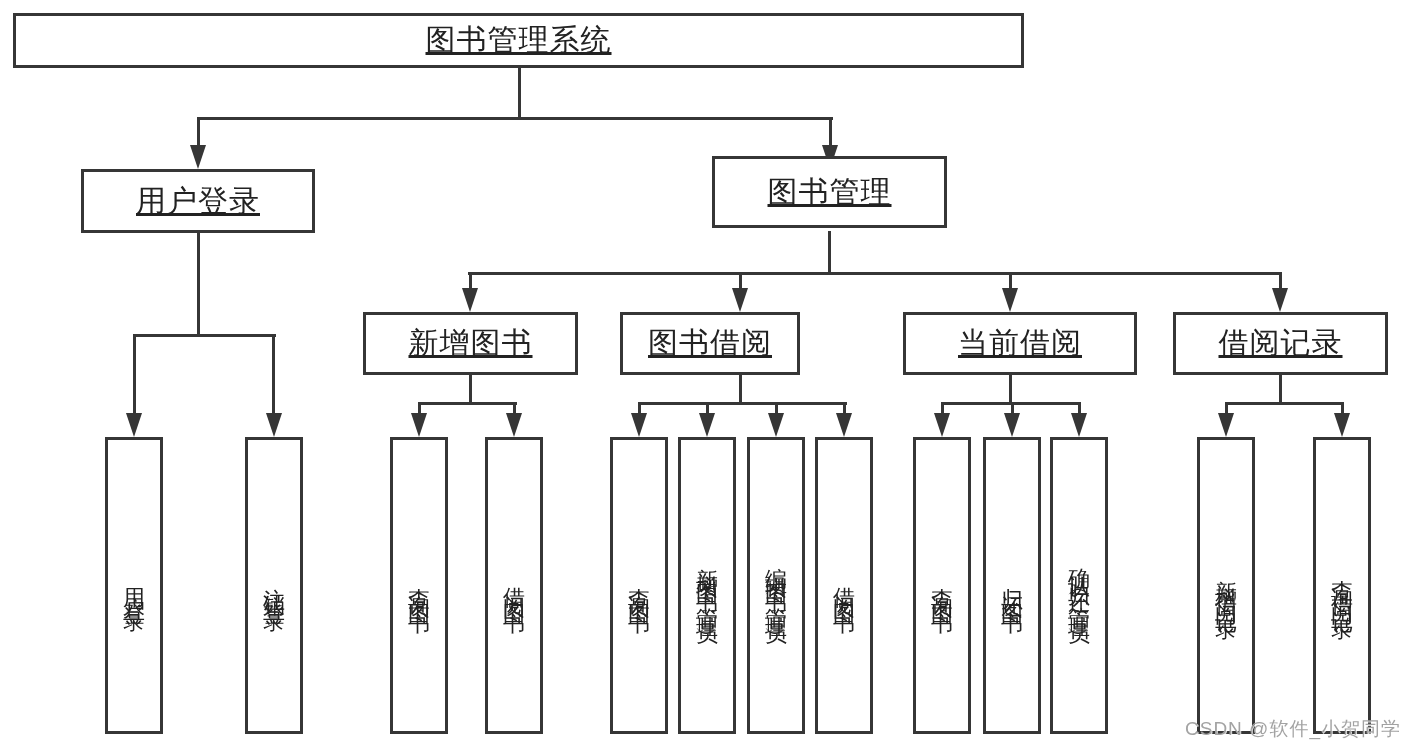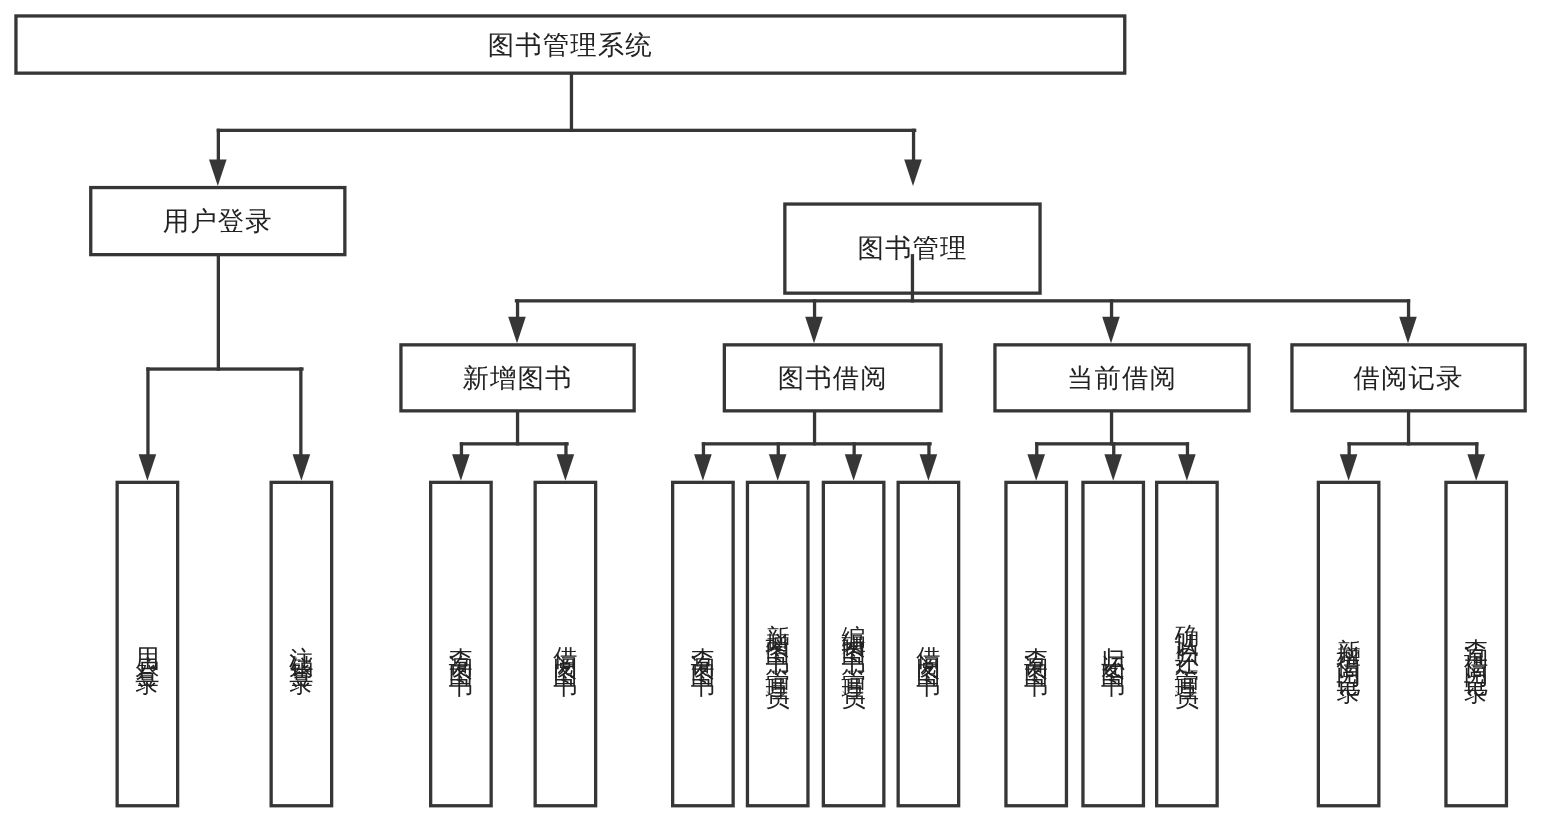--- a/index.html
+++ b/index.html
@@ -17,24 +17,25 @@
     background:var(--background);
     overflow:hidden;
   }
   .box{
     position:absolute;
     border:3px solid var(--line);
     background:#ffffff;
     display:flex;align-items:center;justify-content:center;
   }
   .hbox span{
-    font-size:24px;
+    font-size:30px;
     color:var(--text);
     letter-spacing:1px;
     white-space:nowrap;
+    text-decoration:underline;
   }
   .vbox{overflow:hidden;}
   .vbox span{
     writing-mode:vertical-rl;
     text-orientation:mixed;
     font-size:22px;
     letter-spacing:8px;
     color:var(--text);
     white-space:nowrap;
   }
@@ -72,21 +73,21 @@
   <div class="line" style="left:518px;top:66px;width:3px;height:54px"></div>
   <div class="line" style="left:197px;top:117px;width:636px;height:3px"></div>
   <div class="line" style="left:197px;top:117px;width:3px;height:32px"></div>
   <div class="line" style="left:829px;top:117px;width:3px;height:32px"></div>
   <div class="arrow" style="left:190px;top:145px"></div>
   <div class="arrow" style="left:822px;top:145px"></div>
 
   <div class="box hbox" style="left:81px;top:169px;width:234px;height:64px">
     <span>用户登录</span>
   </div>
-  <div class="box hbox" style="left:712px;top:184px;width:235px;height:84px">
+  <div class="box hbox" style="left:712px;top:156px;width:235px;height:72px">
     <span>图书管理</span>
   </div>
 
   <div class="line" style="left:197px;top:231px;width:3px;height:106px"></div>
   <div class="line" style="left:133px;top:334px;width:143px;height:3px"></div>
   <div class="line" style="left:133px;top:334px;width:3px;height:81px"></div>
   <div class="line" style="left:272px;top:334px;width:3px;height:81px"></div>
   <div class="arrow" style="left:126px;top:413px"></div>
   <div class="arrow" style="left:266px;top:413px"></div>
 
@@ -97,21 +98,21 @@
   <div class="line" style="left:1009px;top:272px;width:3px;height:20px"></div>
   <div class="line" style="left:1279px;top:272px;width:3px;height:20px"></div>
   <div class="arrow" style="left:462px;top:288px"></div>
   <div class="arrow" style="left:732px;top:288px"></div>
   <div class="arrow" style="left:1002px;top:288px"></div>
   <div class="arrow" style="left:1272px;top:288px"></div>
 
   <div class="box hbox" style="left:363px;top:312px;width:215px;height:63px">
     <span>新增图书</span>
   </div>
-  <div class="box hbox" style="left:657px;top:312px;width:200px;height:63px">
+  <div class="box hbox" style="left:620px;top:312px;width:180px;height:63px">
     <span>图书借阅</span>
   </div>
   <div class="box hbox" style="left:903px;top:312px;width:234px;height:63px">
     <span>当前借阅</span>
   </div>
   <div class="box hbox" style="left:1173px;top:312px;width:215px;height:63px">
     <span>借阅记录</span>
   </div>
 
   <div class="line" style="left:469px;top:373px;width:3px;height:32px"></div>
@@ -185,14 +186,15 @@
     <span>确认归还（管理员）</span>
   </div>
 
   <div class="box vbox" style="left:1197px;top:437px;width:58px;height:297px">
     <span>新增借阅记录</span>
   </div>
   <div class="box vbox" style="left:1313px;top:437px;width:58px;height:297px">
     <span>查询借阅记录</span>
   </div>
 
+  <div class="watermark">CSDN @软件_小贺同学</div>
 
 </div>
 
 </body></html>

